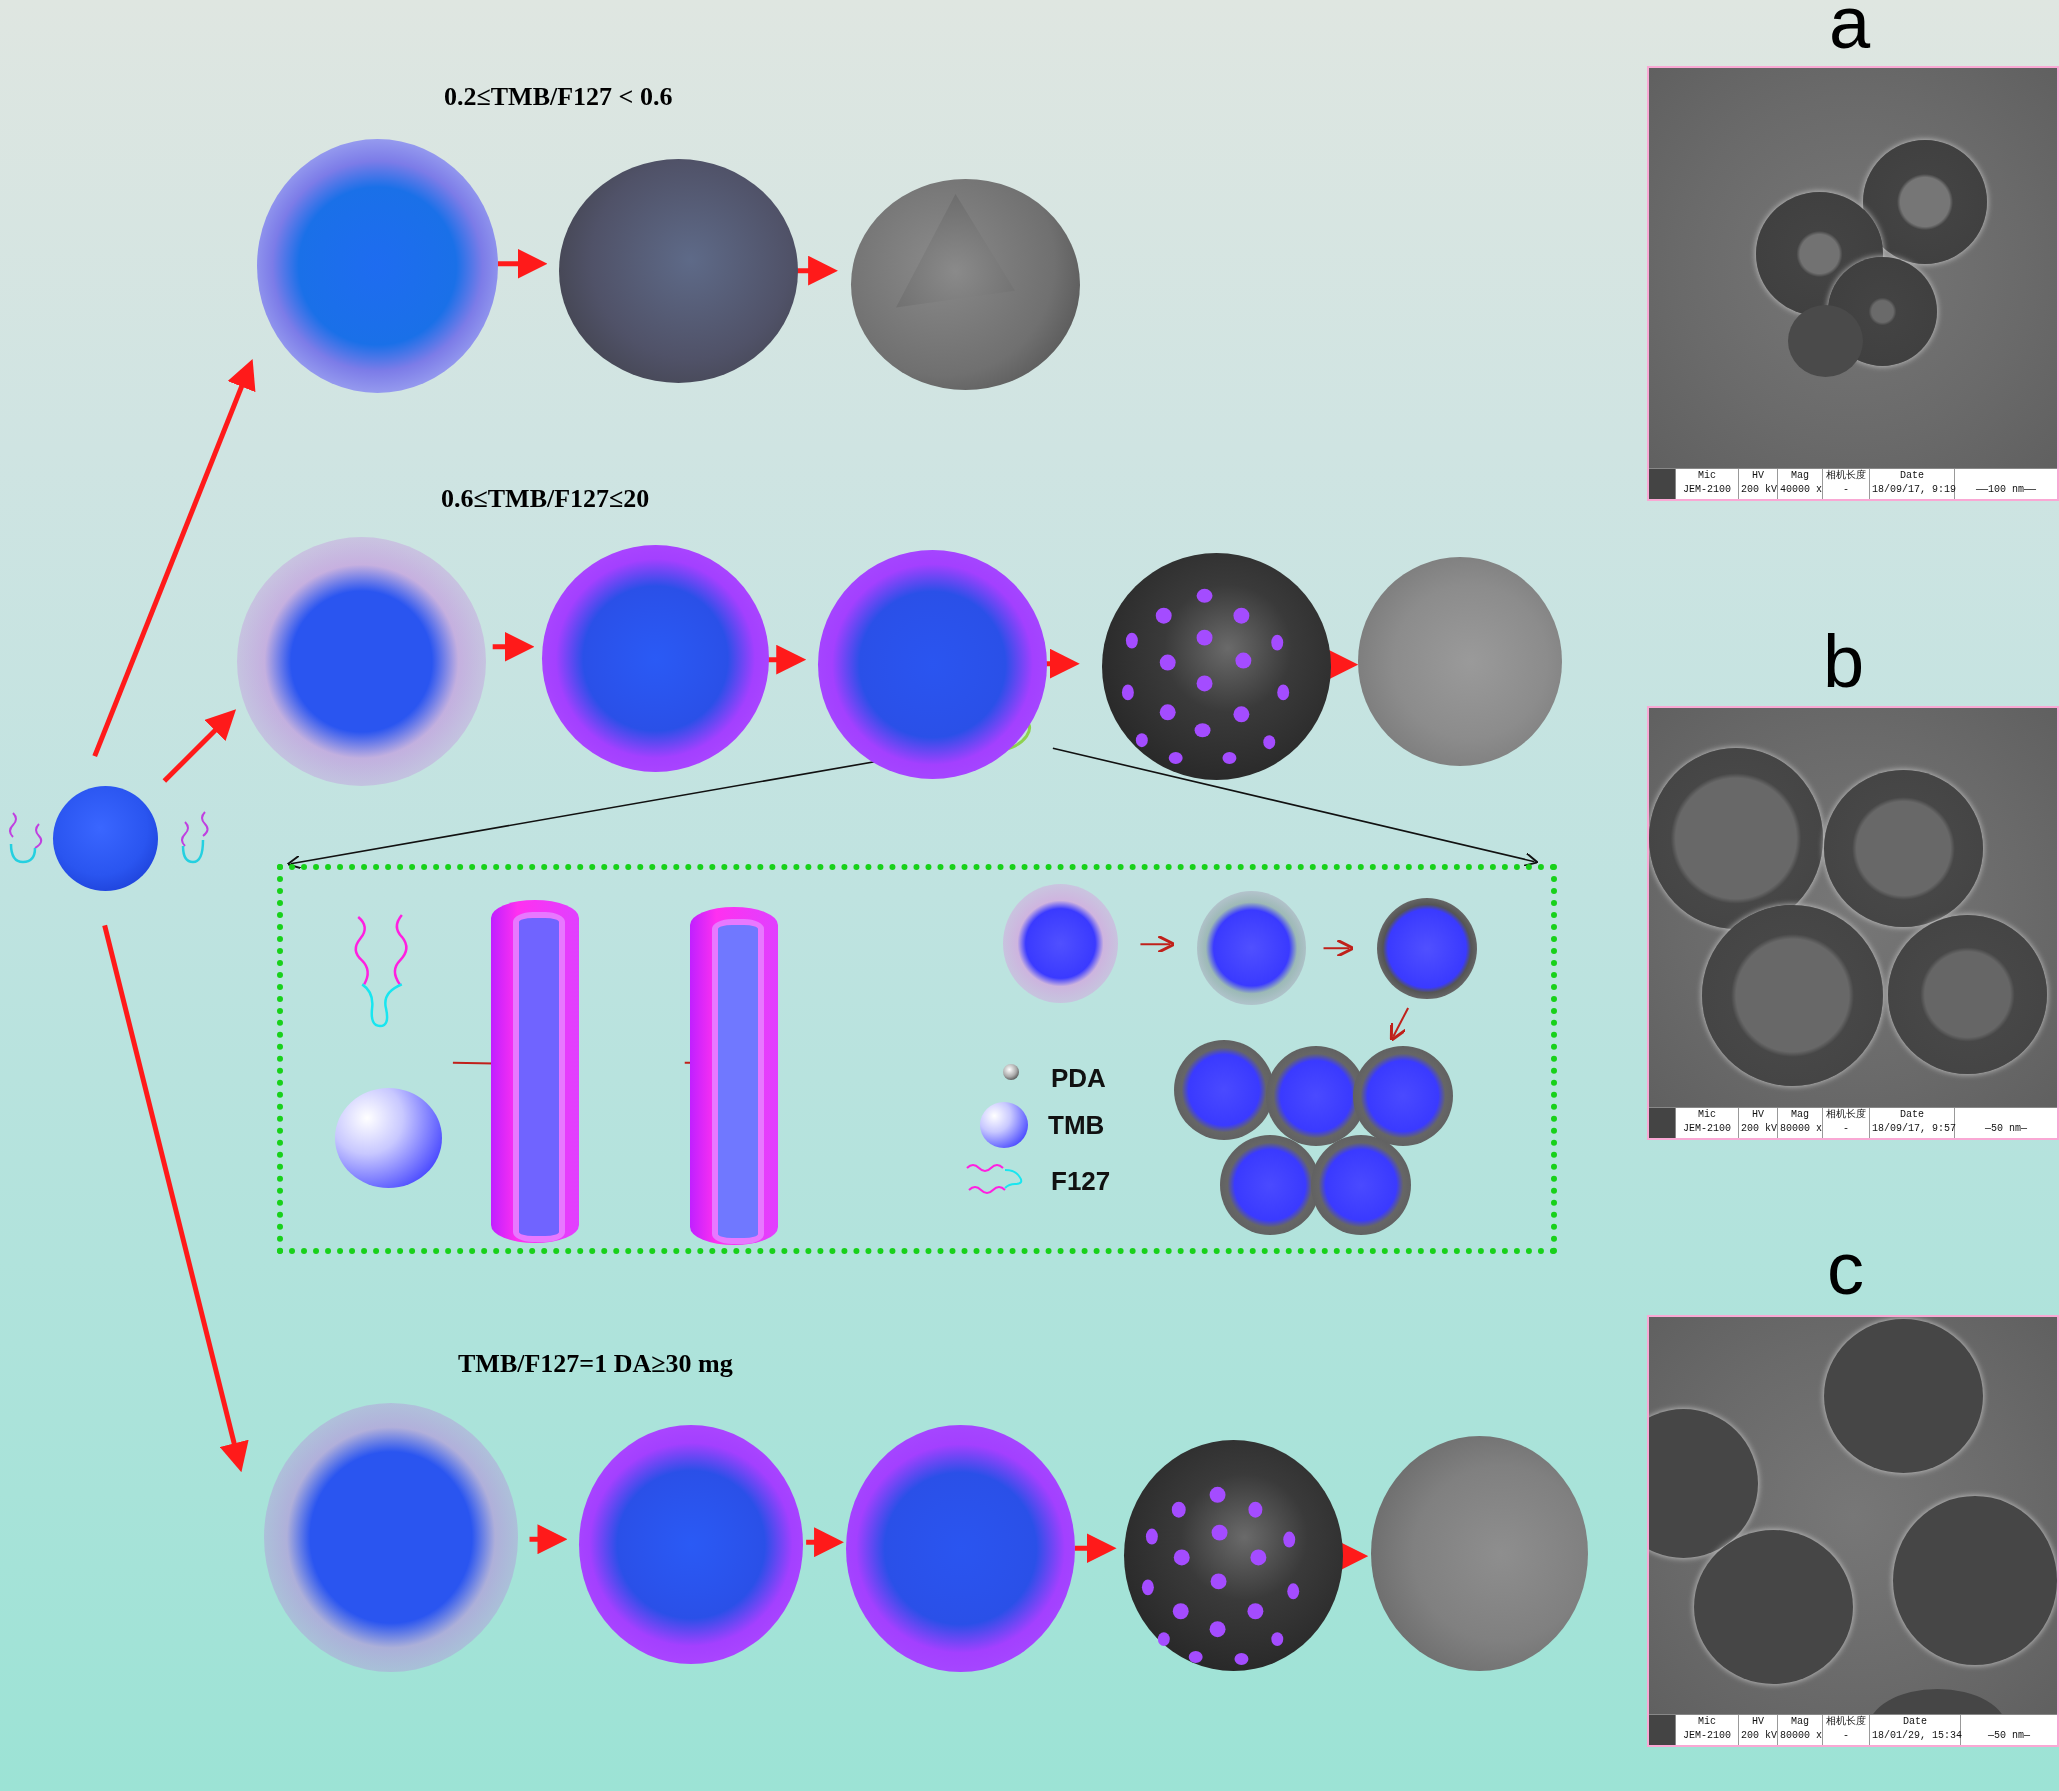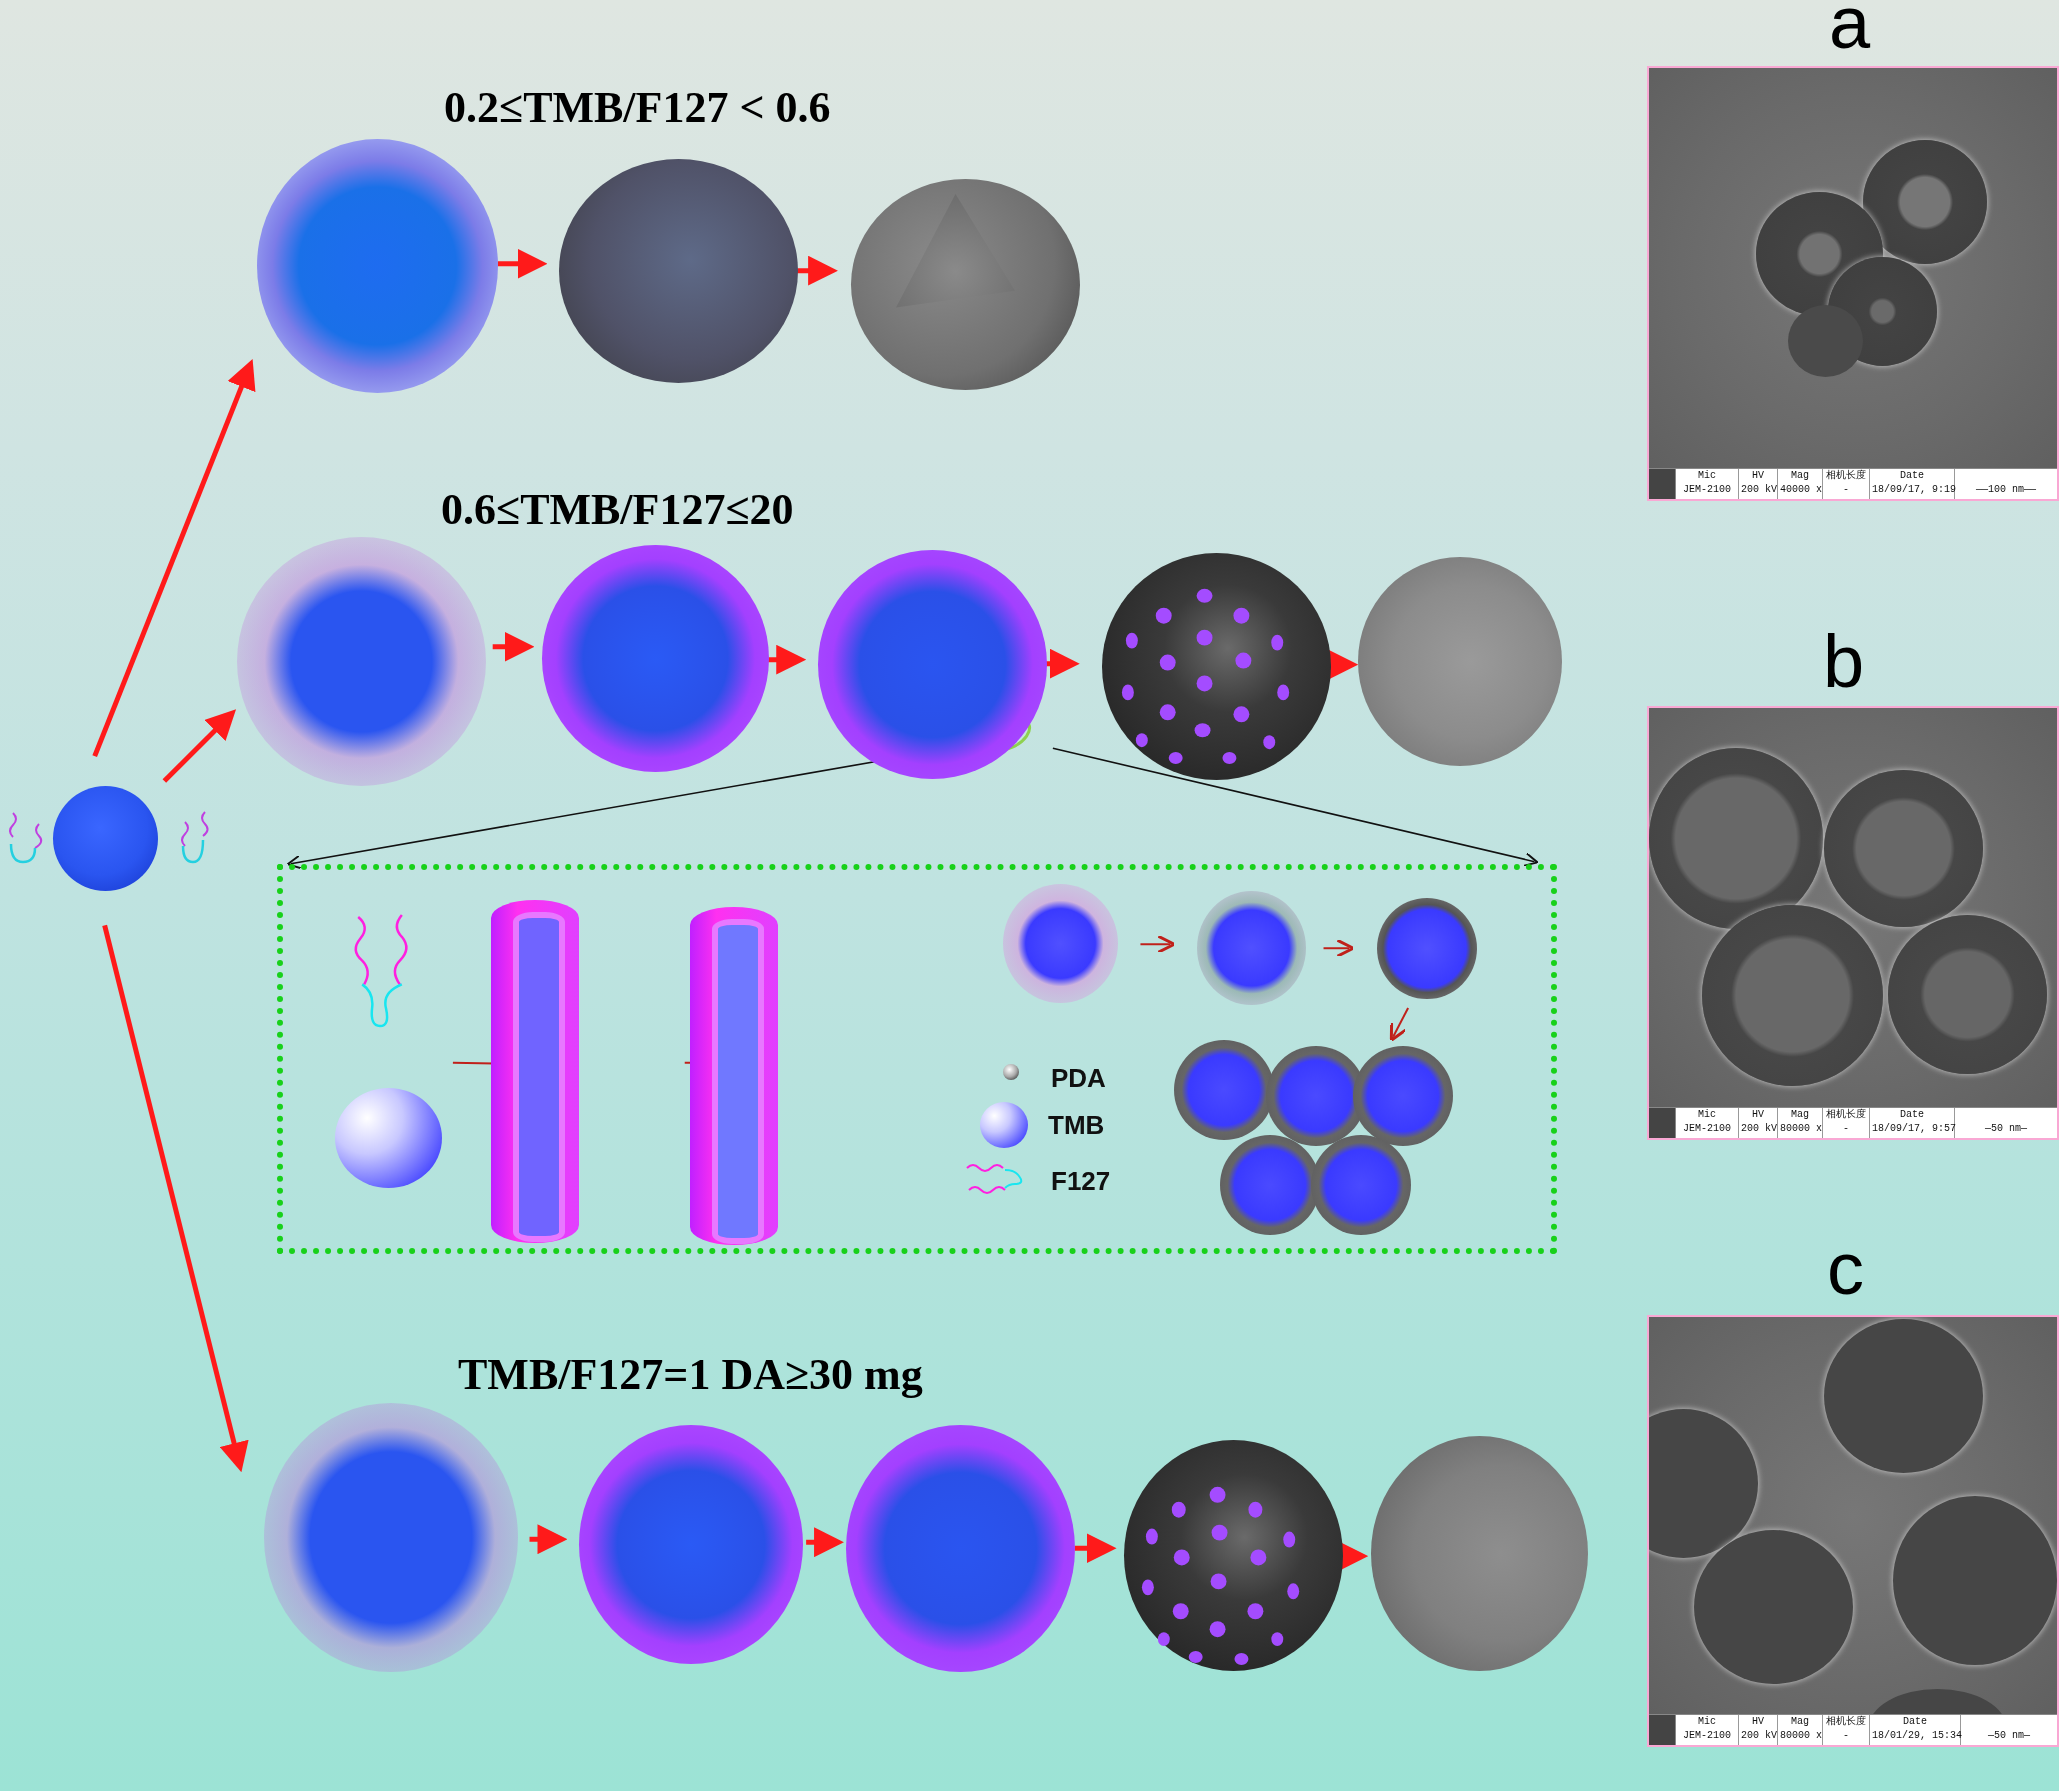--- a/index.html
+++ b/index.html
@@ -1,20 +1,20 @@
 <!DOCTYPE html>
 <html><head>
 <meta charset="utf-8">
 <style>
   html,body{margin:0;padding:0;}
   body{width:2060px;height:1791px;position:relative;overflow:hidden;
     background:linear-gradient(180deg,#dfe6e1 0%,#cfe4e2 25%,#bfe3e0 50%,#aee3db 75%,#9ce3d5 100%);
     font-family:"Liberation Serif",serif;}
   .abs{position:absolute;}
-  .cond-label{position:absolute;font-family:"Liberation Serif",serif;font-weight:bold;font-size:44px;color:#000;white-space:nowrap;}
+  .cond-label{position:absolute;font-family:"Liberation Serif",serif;font-weight:bold;font-size:26px;color:#000;white-space:nowrap;}
   .panel-letter{position:absolute;font-family:"Liberation Sans",sans-serif;font-size:74px;color:#000;line-height:1;}
   .tem{position:absolute;background:#a16207;overflow:hidden;border:2px solid #f9a8d4;}
   .tem-img{position:absolute;left:0;top:0;right:0;bottom:30px;
     background:radial-gradient(circle at 50% 50%,#777 0%,#6a6a6a 60%,#606060 100%);}
   .tem-bar{position:absolute;left:0;right:0;bottom:0;height:30px;background:#fff;border-top:1px solid #888;
     display:flex;font-family:"Liberation Mono",monospace;font-size:10px;line-height:13px;color:#111;}
   .tem-bar .ic{width:26px;background:#444;border-right:1px solid #888;}
   .tem-bar .col{border-right:1px solid #999;text-align:center;padding:0 2px;white-space:nowrap;}
   .tem-bar .col div{height:14px;}
   .particle{position:absolute;border-radius:50%;}

